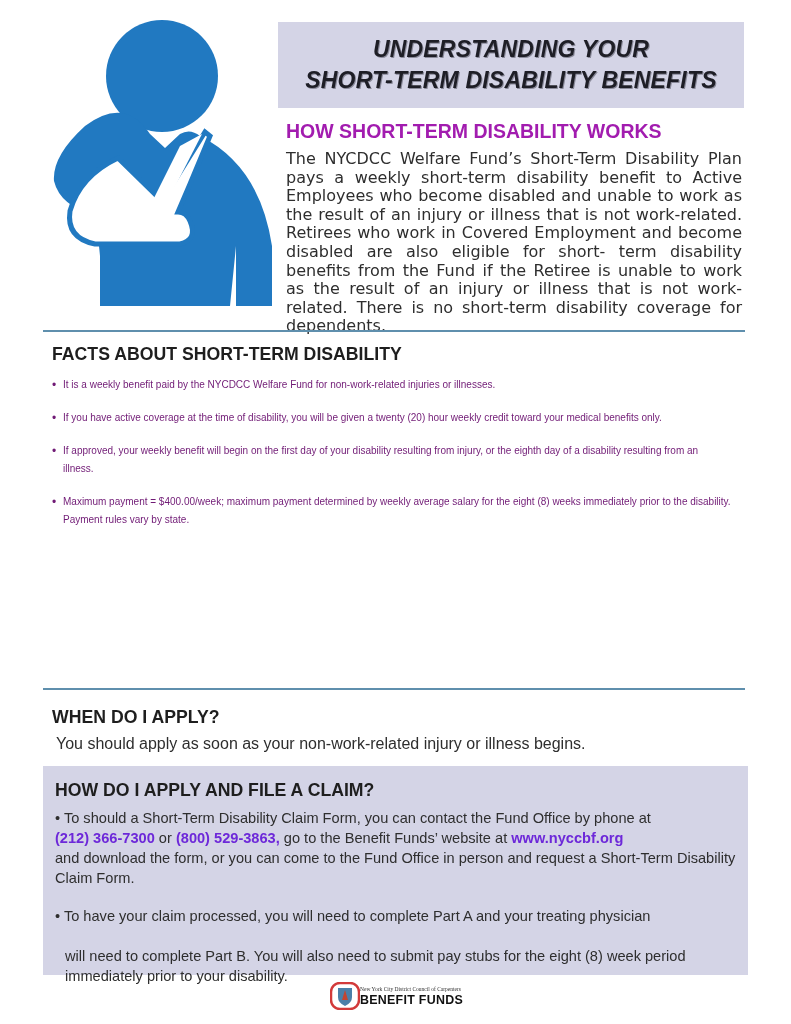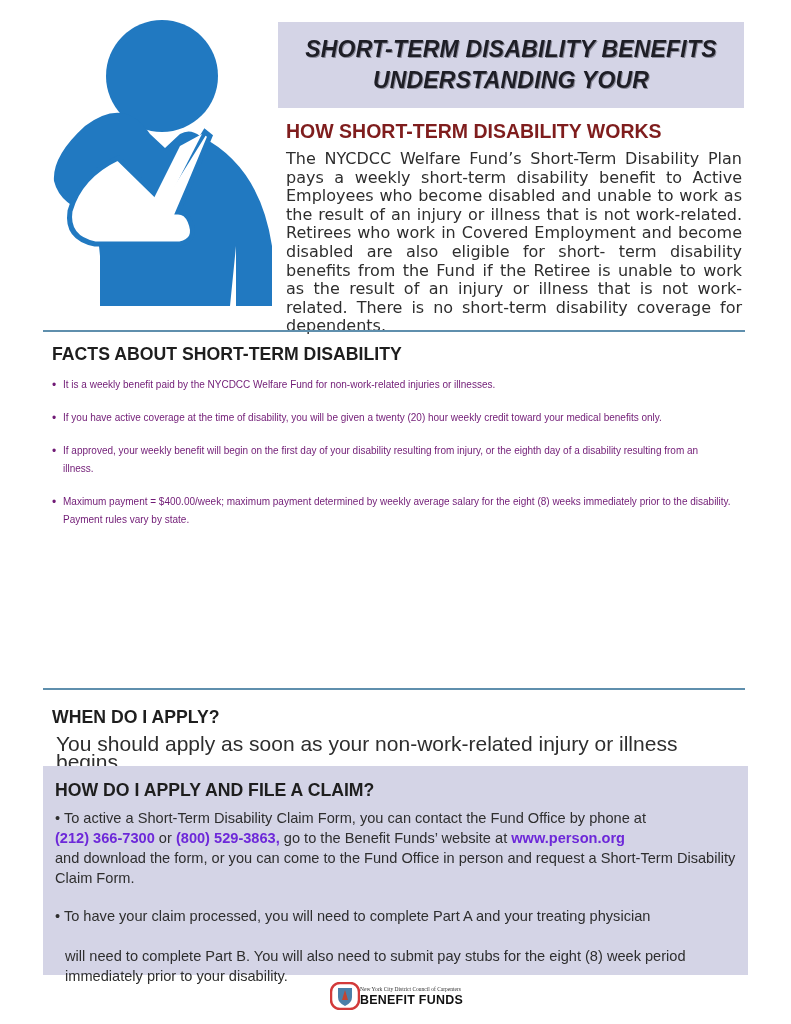--- a/index.html
+++ b/index.html
@@ -13,21 +13,21 @@
     background: #d4d4e6; display: flex; flex-direction: column; align-items: center; justify-content: center;
   }
   .title-line {
     font-family: "Liberation Sans", sans-serif; font-weight: bold; font-style: italic;
     font-size: 23px; line-height: 31px; color: #1e1e26; letter-spacing: 0.2px;
     text-shadow: 1px 1px 0 #8a8a9a;
   }
 
   .works-heading {
     position: absolute; left: 286px; top: 120px; width: 460px;
-    font-family: "Liberation Sans", sans-serif; font-weight: bold; font-size: 19.5px; color: #7f1d1d;
+    font-family: "Liberation Sans", sans-serif; font-weight: bold; font-size: 19.5px; color: #a21caf;
   }
   .works-body {
     position: absolute; left: 286px; top: 150px; width: 456px;
     font-family: "DejaVu Sans", sans-serif; font-size: 16px; line-height: 18.6px;
     text-align: justify; color: #2e2e2e;
   }
 
   .divider { position: absolute; left: 43px; width: 702px; height: 2px; background: #5f8fad; }
 
   .section-heading {
@@ -40,21 +40,21 @@
   .fact {
     position: relative; padding-left: 11px;
     font-family: "Liberation Sans", sans-serif; font-size: 10px; line-height: 18px; color: #701a75;
     margin-bottom: 15px;
   }
   .fact::before { content: "\2022"; position: absolute; left: 0; top: 0; font-size: 12px; }
   .fact.tight { margin-bottom: 8px; }
 
   .apply-body {
     position: absolute; left: 56px; top: 735px; width: 690px;
-    font-family: "Liberation Sans", sans-serif; font-size: 21px; line-height: 18px; color: #2e2e2e;
+    font-family: "Liberation Sans", sans-serif; font-size: 16px; line-height: 18px; color: #2e2e2e;
   }
 
   .claim-box { position: absolute; left: 43px; top: 766px; width: 705px; height: 209px; background: #d4d4e6; }
   .claim-heading {
     position: absolute; left: 12px; top: 13px;
     font-family: "Liberation Sans", sans-serif; font-weight: bold; font-size: 19px; color: #1e1e1e;
     transform: scaleX(0.93); transform-origin: left;
   }
   .claim-p {
     position: absolute; left: 12px; width: 690px;
@@ -72,22 +72,22 @@
 <body>
 
 <svg class="hero-icon" viewBox="0 0 240 300">
   <circle cx="122" cy="60" r="56" fill="#2179c1"></circle>
   <path d="M60 290 L60 240 L56 200 Q20 190 14 165 Q12 140 45 110 Q85 80 110 118 L125 132 L140 118 Q150 112 160 120 Q220 150 232 230 L232 290 L196 290 L196 230 L190 290 Z" fill="#2179c1"></path>
   <path d="M78 142 Q40 160 30 195 Q26 222 55 228 L140 228 Q158 224 150 205 Q146 196 138 196 L150 168 L170 120 L165 116 L122 185 Z" fill="#ffffff" stroke="#2179c1" stroke-width="5"></path>
   <path d="M140 130 L162 118 L122 196 L112 186 Z" fill="#ffffff"></path>
 </svg>
 
 <div class="title-box">
+  <div class="title-line">UNDERSTANDING YOUR</div>
   <div class="title-line">SHORT-TERM DISABILITY BENEFITS</div>
-  <div class="title-line">UNDERSTANDING YOUR</div>
 </div>
 
 <div class="works-heading">HOW SHORT-TERM DISABILITY WORKS</div>
 <div class="works-body">The NYCDCC Welfare Fund’s Short-Term Disability Plan pays a weekly short-term disability benefit to Active Employees who become disabled and unable to work as the result of an injury or illness that is not work-related. Retirees who work in Covered Employment and become disabled are also eligible for short- term disability benefits from the Fund if the Retiree is unable to work as the result of an injury or illness that is not work-related. There is no short-term disability coverage for dependents.</div>
 
 <div class="divider" style="top:330px;"></div>
 
 <div class="section-heading" style="top:343px;">FACTS ABOUT SHORT-TERM DISABILITY</div>
 <ul class="facts-list">
   <li class="fact">It is a weekly benefit paid by the NYCDCC Welfare Fund for non-work-related injuries or illnesses.</li>
@@ -97,22 +97,22 @@
 </ul>
 
 <div class="divider" style="top:688px;"></div>
 
 <div class="section-heading" style="top:706px;">WHEN DO I APPLY?</div>
 <div class="apply-body">You should apply as soon as your non-work-related injury or illness begins.</div>
 
 <div class="claim-box">
   <div class="claim-heading">HOW DO I APPLY AND FILE A CLAIM?</div>
   <div class="claim-p" style="top:42px;">
-    <span>• To active a Short-Term Disability Claim Form, you can contact the Fund Office by phone at</span><br>
-    <b>(212) 366-7300</b><span> or </span><b>(800) 529-3863,</b><span> go to the Benefit Funds’ website at </span><b>www.person.org</b><br>
+    <span>• To should a Short-Term Disability Claim Form, you can contact the Fund Office by phone at</span><br>
+    <b>(212) 366-7300</b><span> or </span><b>(800) 529-3863,</b><span> go to the Benefit Funds’ website at </span><b>www.nyccbf.org</b><br>
     <span>and download the form, or you can come to the Fund Office in person and request a Short-Term Disability Claim Form.</span>
   </div>
   <div class="claim-p" style="top:140px;">
     <span>• To have your claim processed, you will need to complete Part A and your treating physician</span>
     <span class="indent" style="width:670px;">will need to complete Part B. You will also need to submit pay stubs for the eight (8) week period immediately prior to your disability.</span>
   </div>
 </div>
 
 <div class="footer-logo">
   <svg width="30" height="28" viewBox="0 0 30 28">

